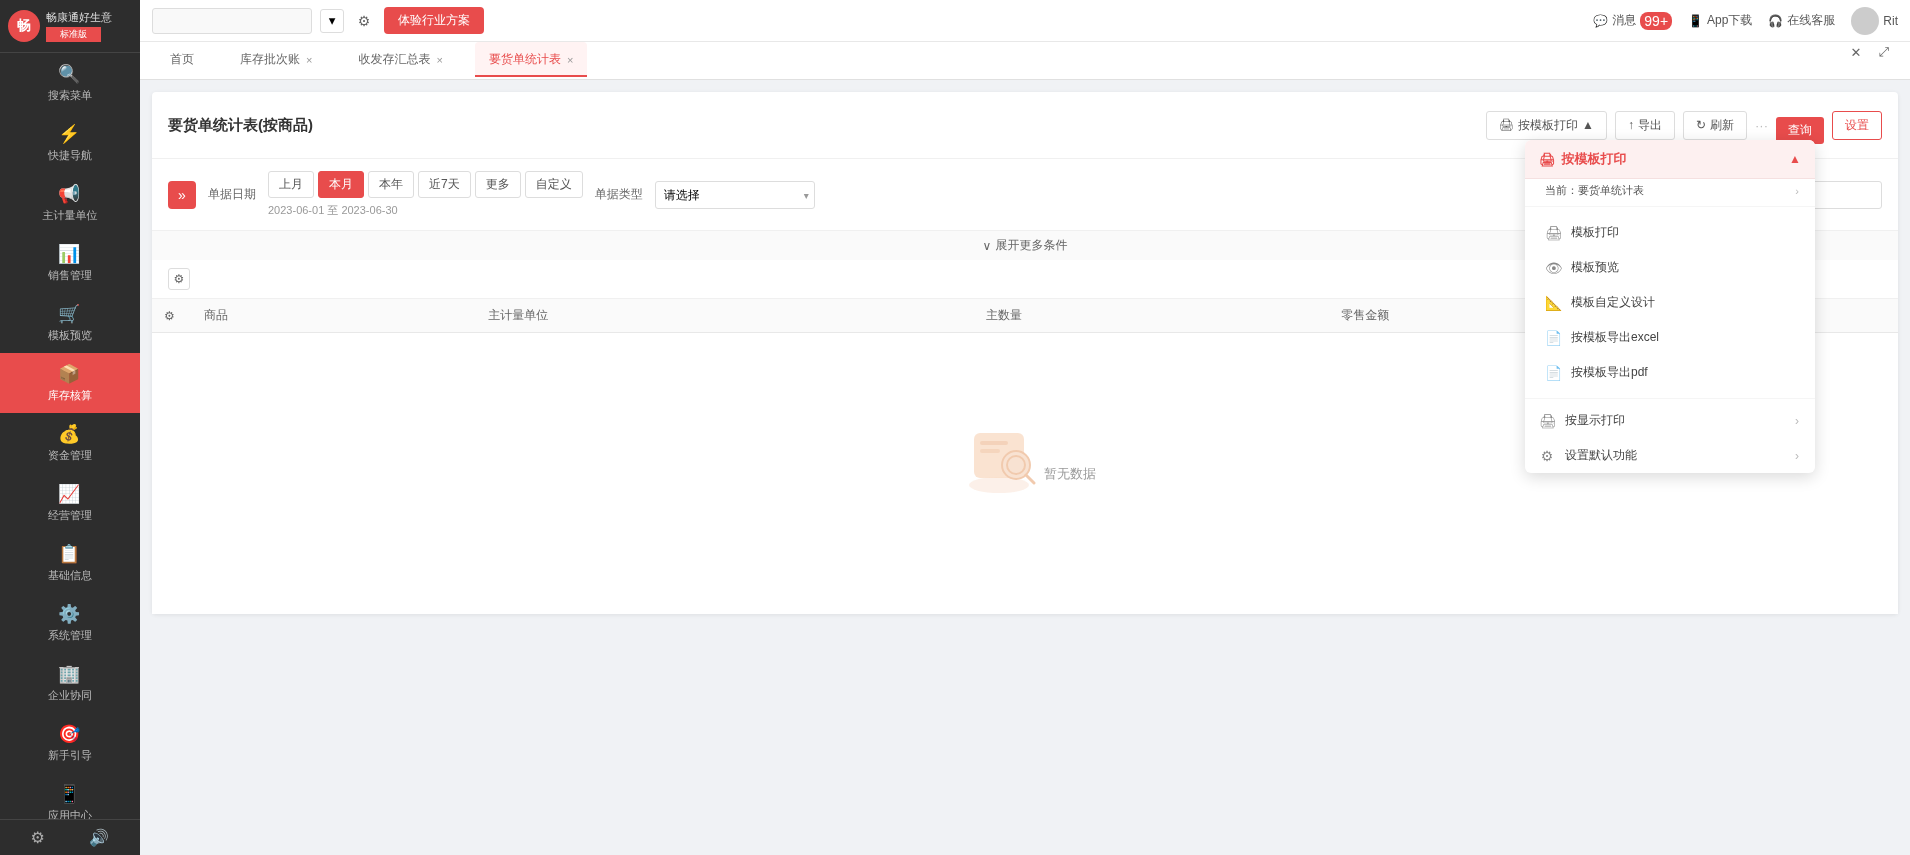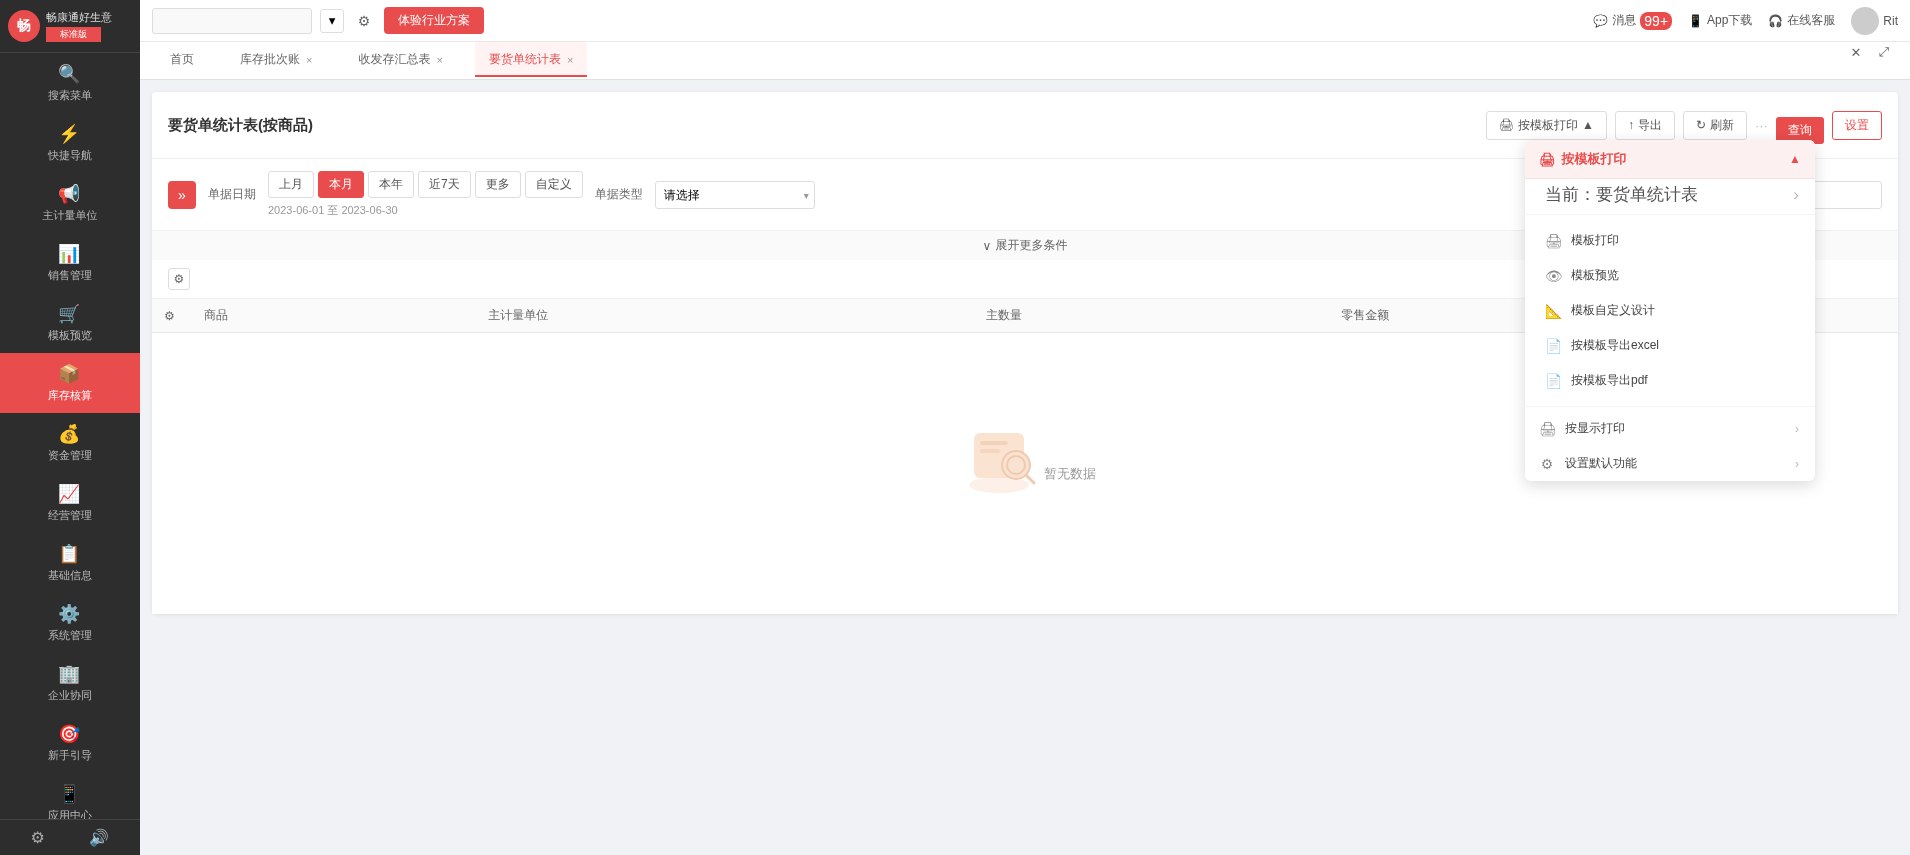--- a/index.html
+++ b/index.html
@@ -90,21 +90,21 @@
     .dropdown-header-title { display: flex; align-items: center; gap: 6px; font-size: 13px; font-weight: 600; color: #e84c4c; }
     .dropdown-chevron { color: #e84c4c; font-size: 12px; cursor: pointer; }
     .dropdown-section { padding: 4px 0; }
     .dropdown-item { display: flex; align-items: center; gap: 10px; padding: 9px 16px 9px 20px; font-size: 12px; color: #444; cursor: pointer; }
     .dropdown-item-icon { color: #888; font-size: 14px; width: 16px; text-align: center; }
     .dropdown-sub-item { display: flex; align-items: center; justify-content: space-between; padding: 9px 16px 9px 14px; font-size: 12px; color: #444; cursor: pointer; }
     .dropdown-sub-left { display: flex; align-items: center; gap: 10px; }
     .dropdown-sub-icon { color: #888; font-size: 14px; width: 16px; text-align: center; }
     .dropdown-arrow { color: #bbb; font-size: 12px; }
     .dropdown-divider { height: 1px; background: #f5f5f5; margin: 4px 0; }
-    .dropdown-current { padding: 4px 16px 4px 20px; font-size: 17px; color: #888; display: flex; align-items: center; justify-content: space-between; }
+    .dropdown-current { padding: 4px 16px 4px 20px; font-size: 11px; color: #888; display: flex; align-items: center; justify-content: space-between; }
   </style>
 </head>
 <body>
 
 <div class="sidebar">
   <div class="sidebar-logo">
     <div class="sidebar-logo-icon">畅</div>
     <div class="sidebar-logo-text">
       <div>畅康通好生意</div>
       <span class="sidebar-logo-tag">标准版</span>

